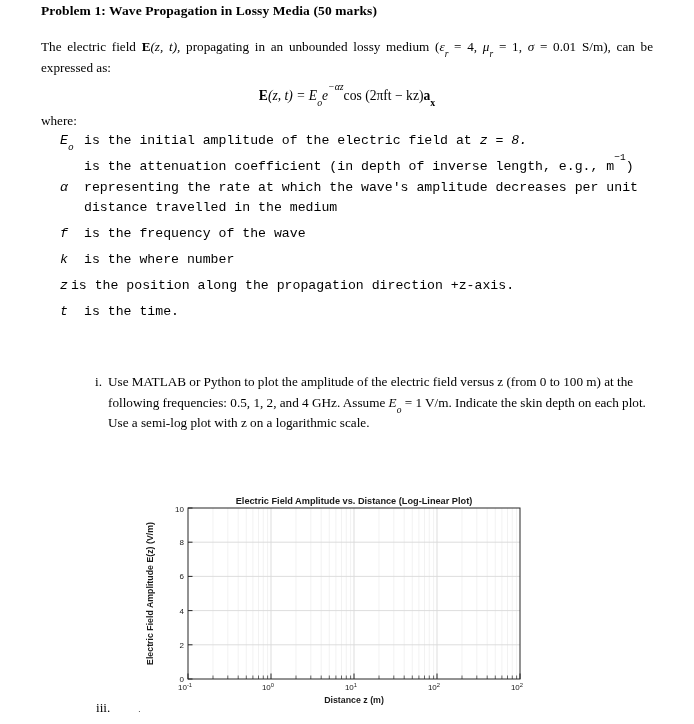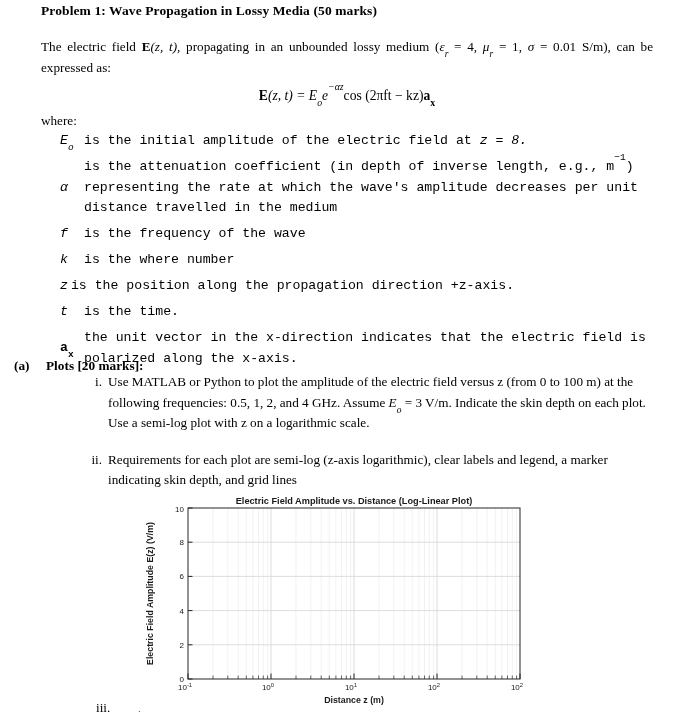--- a/index.html
+++ b/index.html
@@ -188,39 +188,28 @@
     <div class="defrow">
       <span class="defsym tight"><span class="mi">z</span></span>
       <span class="deftext">is the position along the propagation direction +z-axis.</span>
     </div>
 
     <div class="defrow">
       <span class="defsym"><span class="mi">t</span></span>
       <span class="deftext">is the time.</span>
     </div>
 
-    <div class="defrow">
-      <span class="defsym"><span class="mb">a</span><sub class="mb">x</sub></span>
-      <span class="deftext">the unit vector in the x-direction indicates that the electric field is polarized along the x-axis.</span>
-    </div>
-
-  </div>
-
-  <div class="section-a">
-    <span class="marker">(a)</span><span>Plots [20 marks]:</span>
-  </div>
+
+  </div>
+
 
   <div class="romanlist">
     <div class="romanitem">
       <span class="romanmark">i.</span>
-      <span class="romanbody"><span>Use MATLAB or Python to plot the amplitude of the electric field versus z (from 0 to 100 m) at the following frequencies: 0.5, 1, 2, and 4 GHz. Assume </span><span class="mi">E</span><sub class="mi">o</sub><span> = 3 V/m.</span><span> Indicate the skin depth on each plot. Use a semi-log plot with z on a logarithmic scale.</span></span>
-    </div>
-    <div class="romanitem">
-      <span class="romanmark">ii.</span>
-      <span class="romanbody">Requirements for each plot are semi-log (z-axis logarithmic), clear labels and legend, a marker indicating skin depth, and grid lines</span>
+      <span class="romanbody"><span>Use MATLAB or Python to plot the amplitude of the electric field versus z (from 0 to 100 m) at the following frequencies: 0.5, 1, 2, and 4 GHz. Assume </span><span class="mi">E</span><sub class="mi">o</sub><span> = 1 V/m.</span><span> Indicate the skin depth on each plot. Use a semi-log plot with z on a logarithmic scale.</span></span>
     </div>
   </div>
 
   <div class="figure">
     <svg class="chart-svg" width="408" height="212" viewBox="0 0 408 212" xmlns="http://www.w3.org/2000/svg">
 
       <rect x="48" y="14" width="332" height="171" fill="#ffffff"></rect>
 
       <g stroke="#ececec" stroke-width="0.7">
 

